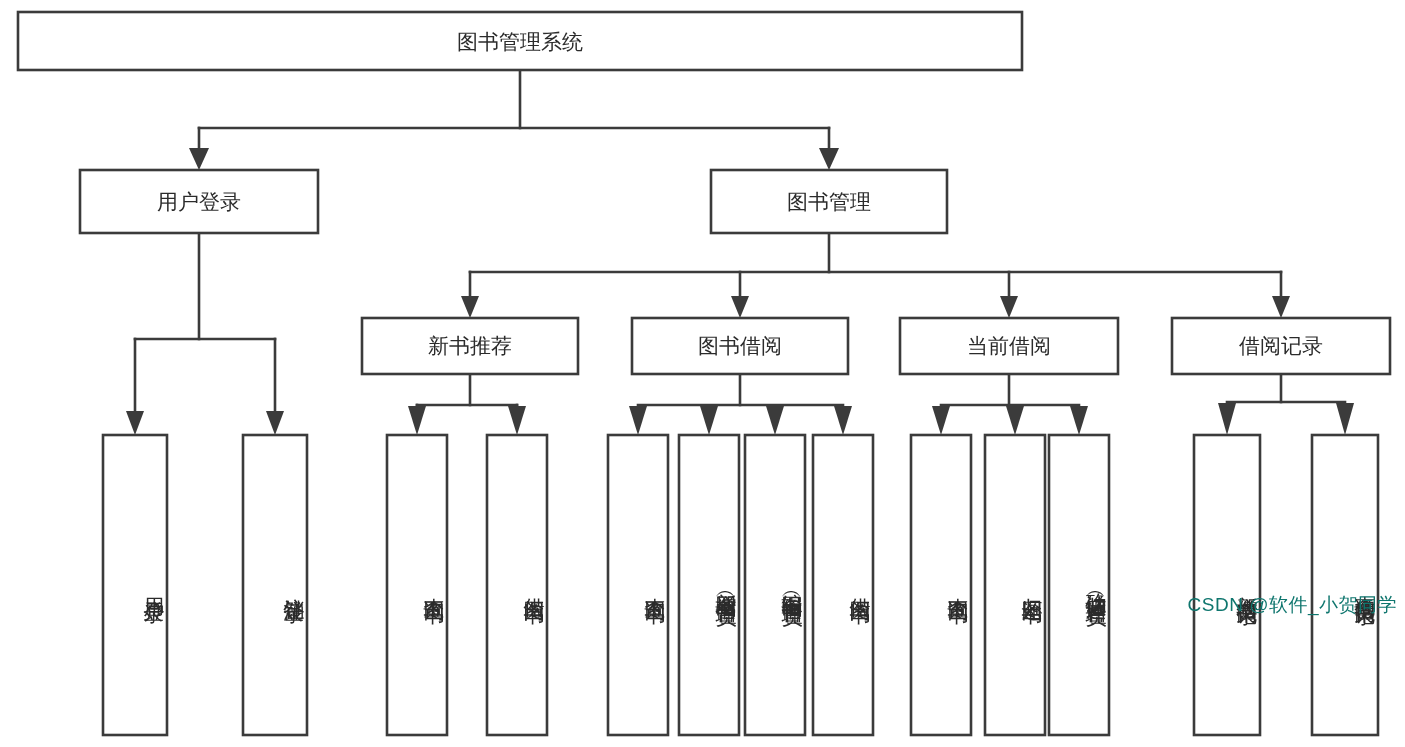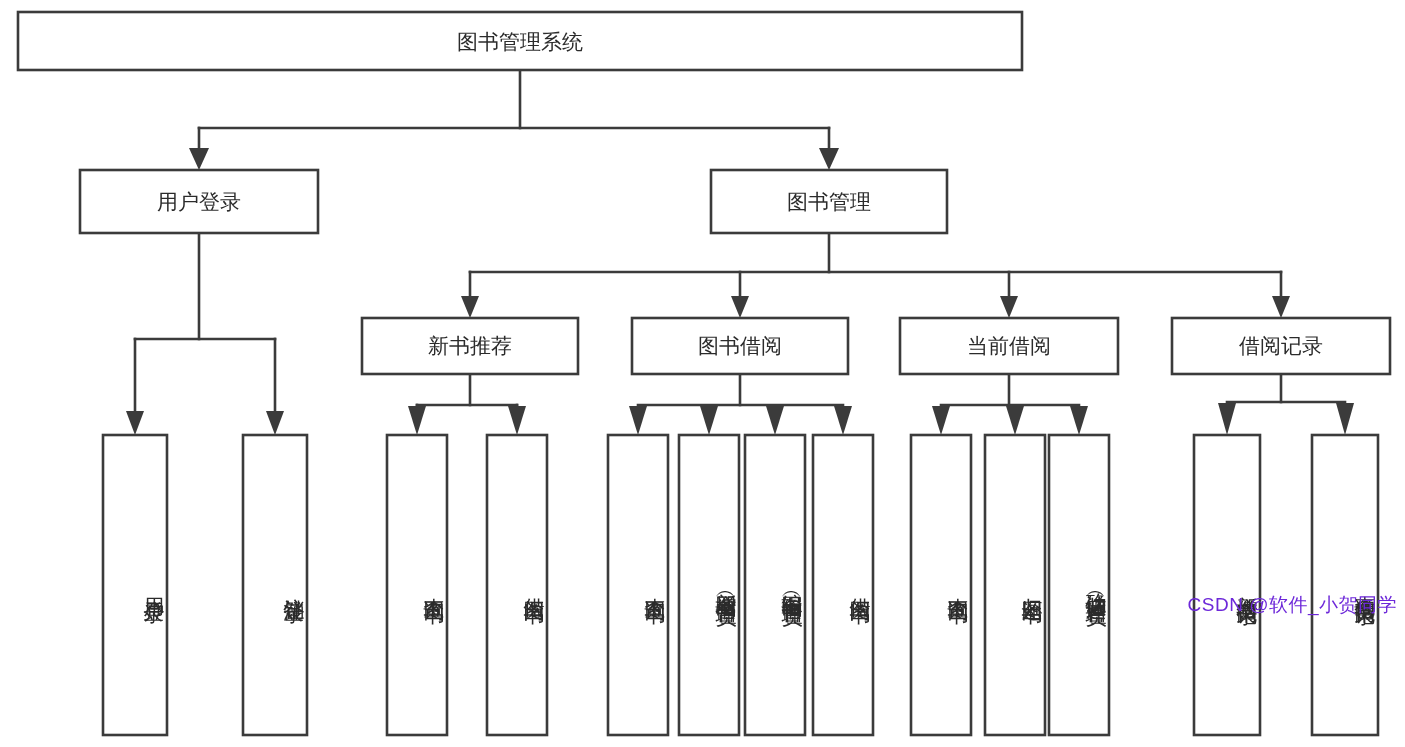--- a/index.html
+++ b/index.html
@@ -65,21 +65,21 @@
     white-space: nowrap;
     pointer-events: none;
     user-select: none;
   }
   .watermark {
     position: absolute;
     right: 8px;
     bottom: 4px;
     font-family: "Liberation Sans", "DejaVu Sans", sans-serif;
     font-size: 19px;
-    color: #6d28d9;
+    color: #0f766e;
     letter-spacing: 0.5px;
     white-space: nowrap;
     margin-left: 18px;
   }
 </style>
 </head>
 <body>
 
 <div id="diagram-root">
 

